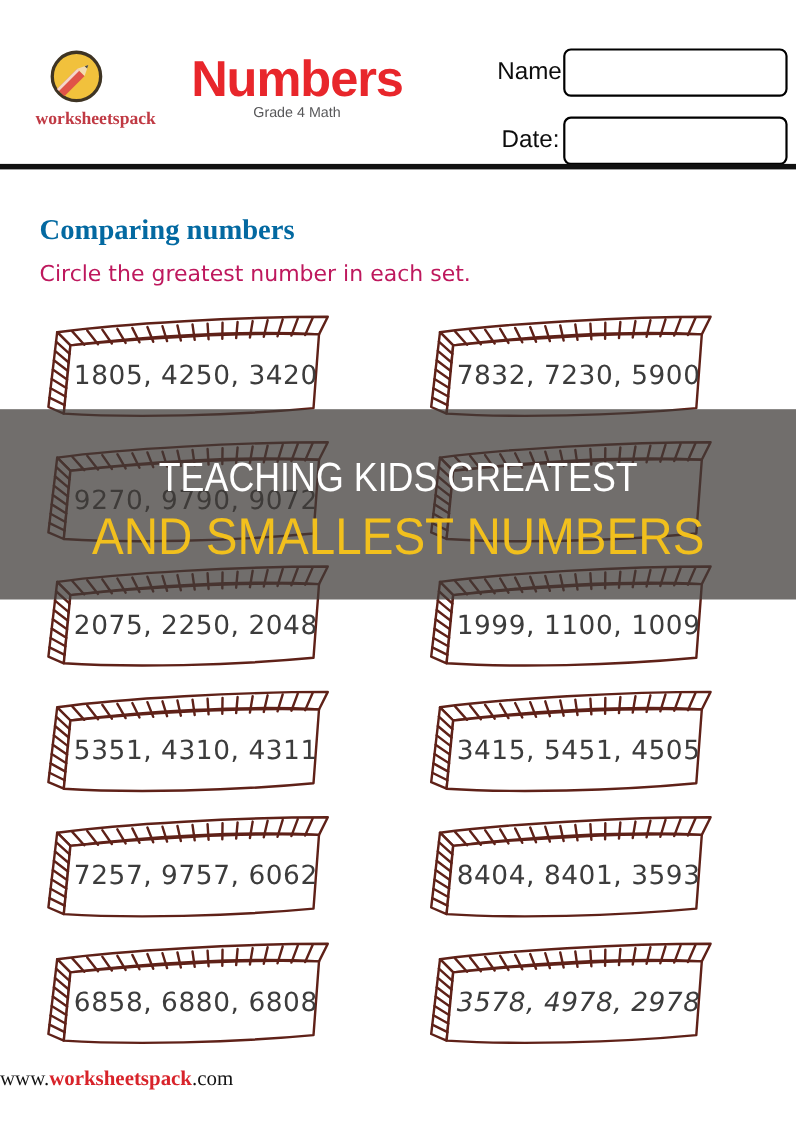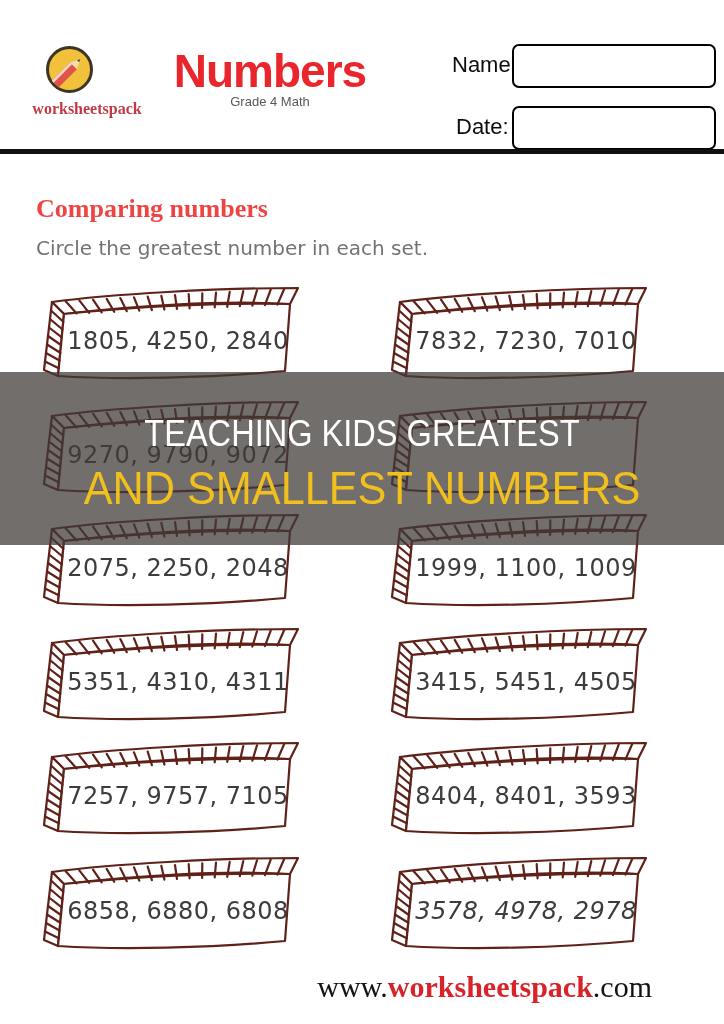--- a/index.html
+++ b/index.html
@@ -42,25 +42,25 @@
   .field-box{
     position:absolute;left:512px;width:204px;height:44px;box-sizing:border-box;
     border:2.5px solid #000;border-radius:7px;background:#fff;
   }
   .name-box{top:44px;}
   .date-box{top:106px;}
   .divider{position:absolute;left:0;top:149px;width:724px;height:5px;background:#111;}
   
   .section-title{
     position:absolute;left:36px;top:194px;
-    font-family:"Liberation Serif", serif;font-weight:700;font-size:26px;color:#ef4444;
+    font-family:"Liberation Serif", serif;font-weight:700;font-size:26px;color:#0369a1;
   }
   .instruction{
     position:absolute;left:36px;top:236px;
-    font-family:"DejaVu Sans", sans-serif;font-size:20px;color:#737373;
+    font-family:"DejaVu Sans", sans-serif;font-size:20px;color:#be185d;
   }
   
   .numbox{position:absolute;width:274px;height:96px;}
   .numbox svg{position:absolute;left:0;top:0;}
   .numbox .numlabel{
     position:absolute;left:22px;top:22px;width:232px;height:66px;
     display:flex;align-items:center;justify-content:center;
     font-family:"DejaVu Sans", sans-serif;font-size:24px;color:var(--ink);
     letter-spacing:0.5px;white-space:nowrap;
   }
@@ -68,22 +68,22 @@
   
   .banner{
     position:absolute;left:0;top:372px;width:724px;height:173px;
     background:var(--band);z-index:5;
   }
   .banner-line{position:absolute;left:0;width:724px;text-align:center;font-weight:400;white-space:nowrap;}
   .banner-line1{top:41px;font-size:37px;color:#ffffff;transform:scaleX(0.88);}
   .banner-line2{top:88px;font-size:47px;color:var(--yellow);transform:scaleX(0.92);}
   
   .footer{
-    position:absolute;left:0;top:970px;width:652px;text-align:right;
-    font-family:"Liberation Serif", serif;font-size:30px;color:#131313;
+    position:absolute;left:0;top:970px;width:652px;text-align:left;
+    font-family:"Liberation Serif", serif;font-size:19px;color:#131313;
   }
   .footer .brand{color:#d8232a;font-weight:700;}
 </style>
 </head>
 <body>
 
 <div class="page" style="--maroon: #5f2118; --red: #e8262b; --yellow: #f2c01d; --band: rgba(64,60,57,0.74);">
 
   <div class="logo-circle">
     <svg width="47" height="47" viewBox="0 0 47 47">
@@ -135,21 +135,21 @@
           <line class="stroke" x1="224.9" y1="19.1" x2="230.7" y2="3.6"></line>
           <line class="stroke" x1="237.4" y1="18.6" x2="244.3" y2="2.8"></line>
           <line class="stroke" x1="23.3" y1="35.8" x2="11.0" y2="24.5"></line>
           <line class="stroke" x1="22.5" y1="43.5" x2="10.0" y2="33.0"></line>
           <line class="stroke" x1="21.8" y1="51.3" x2="9.0" y2="41.5"></line>
           <line class="stroke" x1="21.0" y1="59.0" x2="8.0" y2="50.0"></line>
           <line class="stroke" x1="20.3" y1="66.8" x2="7.0" y2="58.5"></line>
           <line class="stroke" x1="19.5" y1="74.5" x2="6.0" y2="67.0"></line>
           <line class="stroke" x1="18.8" y1="82.3" x2="5.0" y2="75.5"></line>
         </svg>
-        <div class="numlabel">1805, 4250, 2840</div>
+        <div class="numlabel">1805, 4250, 3420</div>
       </div>
       <div class="numbox" style="left: 388px; top: 286px;">
         <svg class="boxsvg" width="274" height="96" viewBox="0 0 274 96">
           <path class="stroke" fill="#ffffff" d="M24,28 L12,16 C70,8 180,2 258,2 L250,18 C180,14 90,20 24,28 Z"></path>
           <path class="stroke" fill="#ffffff" d="M24,28 L12,16 L4,84 L18,90 Z"></path>
           <path class="stroke" fill="#ffffff" d="M24,28 C90,21 180,16 250,18 L245,85 C170,92 80,94 18,90 Z"></path>
           <line class="stroke" x1="36.6" y1="27.4" x2="25.7" y2="15.2"></line>
           <line class="stroke" x1="49.1" y1="26.9" x2="39.3" y2="14.4"></line>
           <line class="stroke" x1="61.7" y1="26.3" x2="53.0" y2="13.7"></line>
           <line class="stroke" x1="74.2" y1="25.8" x2="66.7" y2="12.9"></line>
@@ -167,21 +167,21 @@
           <line class="stroke" x1="224.9" y1="19.1" x2="230.7" y2="3.6"></line>
           <line class="stroke" x1="237.4" y1="18.6" x2="244.3" y2="2.8"></line>
           <line class="stroke" x1="23.3" y1="35.8" x2="11.0" y2="24.5"></line>
           <line class="stroke" x1="22.5" y1="43.5" x2="10.0" y2="33.0"></line>
           <line class="stroke" x1="21.8" y1="51.3" x2="9.0" y2="41.5"></line>
           <line class="stroke" x1="21.0" y1="59.0" x2="8.0" y2="50.0"></line>
           <line class="stroke" x1="20.3" y1="66.8" x2="7.0" y2="58.5"></line>
           <line class="stroke" x1="19.5" y1="74.5" x2="6.0" y2="67.0"></line>
           <line class="stroke" x1="18.8" y1="82.3" x2="5.0" y2="75.5"></line>
         </svg>
-        <div class="numlabel">7832, 7230, 7010</div>
+        <div class="numlabel">7832, 7230, 5900</div>
       </div>
       <div class="numbox" style="left: 40px; top: 400px;">
         <svg class="boxsvg" width="274" height="96" viewBox="0 0 274 96">
           <path class="stroke" fill="#ffffff" d="M24,28 L12,16 C70,8 180,2 258,2 L250,18 C180,14 90,20 24,28 Z"></path>
           <path class="stroke" fill="#ffffff" d="M24,28 L12,16 L4,84 L18,90 Z"></path>
           <path class="stroke" fill="#ffffff" d="M24,28 C90,21 180,16 250,18 L245,85 C170,92 80,94 18,90 Z"></path>
           <line class="stroke" x1="36.6" y1="27.4" x2="25.7" y2="15.2"></line>
           <line class="stroke" x1="49.1" y1="26.9" x2="39.3" y2="14.4"></line>
           <line class="stroke" x1="61.7" y1="26.3" x2="53.0" y2="13.7"></line>
           <line class="stroke" x1="74.2" y1="25.8" x2="66.7" y2="12.9"></line>
@@ -390,21 +390,21 @@
           <line class="stroke" x1="224.9" y1="19.1" x2="230.7" y2="3.6"></line>
           <line class="stroke" x1="237.4" y1="18.6" x2="244.3" y2="2.8"></line>
           <line class="stroke" x1="23.3" y1="35.8" x2="11.0" y2="24.5"></line>
           <line class="stroke" x1="22.5" y1="43.5" x2="10.0" y2="33.0"></line>
           <line class="stroke" x1="21.8" y1="51.3" x2="9.0" y2="41.5"></line>
           <line class="stroke" x1="21.0" y1="59.0" x2="8.0" y2="50.0"></line>
           <line class="stroke" x1="20.3" y1="66.8" x2="7.0" y2="58.5"></line>
           <line class="stroke" x1="19.5" y1="74.5" x2="6.0" y2="67.0"></line>
           <line class="stroke" x1="18.8" y1="82.3" x2="5.0" y2="75.5"></line>
         </svg>
-        <div class="numlabel">7257, 9757, 7105</div>
+        <div class="numlabel">7257, 9757, 6062</div>
       </div>
       <div class="numbox" style="left: 388px; top: 741px;">
         <svg class="boxsvg" width="274" height="96" viewBox="0 0 274 96">
           <path class="stroke" fill="#ffffff" d="M24,28 L12,16 C70,8 180,2 258,2 L250,18 C180,14 90,20 24,28 Z"></path>
           <path class="stroke" fill="#ffffff" d="M24,28 L12,16 L4,84 L18,90 Z"></path>
           <path class="stroke" fill="#ffffff" d="M24,28 C90,21 180,16 250,18 L245,85 C170,92 80,94 18,90 Z"></path>
           <line class="stroke" x1="36.6" y1="27.4" x2="25.7" y2="15.2"></line>
           <line class="stroke" x1="49.1" y1="26.9" x2="39.3" y2="14.4"></line>
           <line class="stroke" x1="61.7" y1="26.3" x2="53.0" y2="13.7"></line>
           <line class="stroke" x1="74.2" y1="25.8" x2="66.7" y2="12.9"></line>

